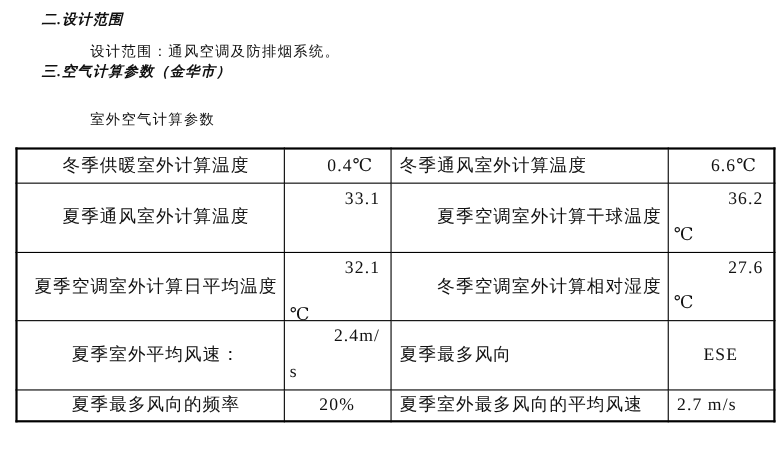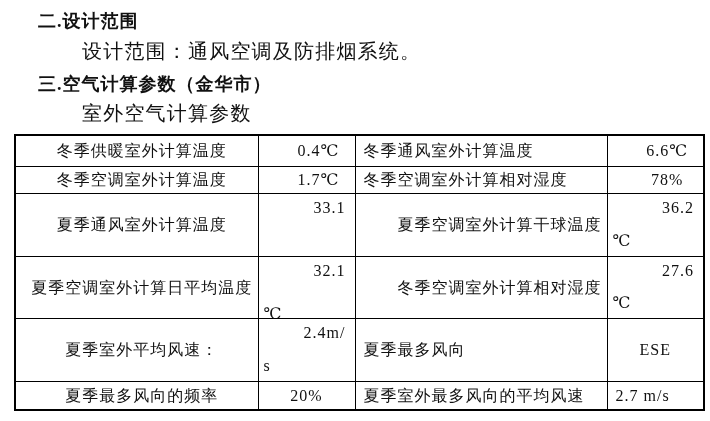--- a/index.html
+++ b/index.html
@@ -12,32 +12,33 @@
     height: 421px;
     position: relative;
     font-family: "Liberation Serif", "DejaVu Serif", serif;
     color: #111111;
     overflow: hidden;
   }
   .heading {
     position: absolute;
     left: 38px;
     margin: 0;
-    font-size: 18px;
+    font-size: 13px;
     font-weight: bold;
     letter-spacing: 1px;
     white-space: nowrap;
+    font-style: italic;
   }
   #heading-2 { top: 9px; }
-  #heading-3 { top: 72px; }
+  #heading-3 { top: 56px; }
   .body-line {
     position: absolute;
     left: 82px;
     margin: 0;
-    font-size: 20px;
+    font-size: 13px;
     font-weight: normal;
     letter-spacing: 1.2px;
     white-space: nowrap;
   }
   #design-scope-line { top: 38px; }
   #table-caption { top: 100px; }
 
   table.params {
     position: absolute;
     left: 14px;
@@ -105,34 +106,20 @@
           </td>
           <td>
             <div class="cell a-left" style="height: 30px;">冬季通风室外计算温度</div>
           </td>
           <td>
             <div class="cell a-center-shift" style="height: 30px;">6.6℃</div>
           </td>
         </tr>
         <tr>
           <td>
-            <div class="cell a-center-indent" style="height: 26px;">冬季空调室外计算温度</div>
-          </td>
-          <td>
-            <div class="cell a-center-shift" style="height: 26px;">1.7℃</div>
-          </td>
-          <td>
-            <div class="cell a-left" style="height: 26px;">冬季空调室外计算相对湿度</div>
-          </td>
-          <td>
-            <div class="cell a-center-shift" style="height: 26px;">78%</div>
-          </td>
-        </tr>
-        <tr>
-          <td>
             <div class="cell a-center-indent" style="height: 62px;">夏季通风室外计算温度</div>
           </td>
           <td>
             <div class="cell two-line" style="height: 62px; gap: 48px;">
               <div class="ln-right">33.1</div>
               <div class="ln-left">℃</div>
             </div>
           </td>
           <td>
             <div class="cell a-right" style="height: 62px; text-align: center;">夏季空调室外计算干球温度</div>

